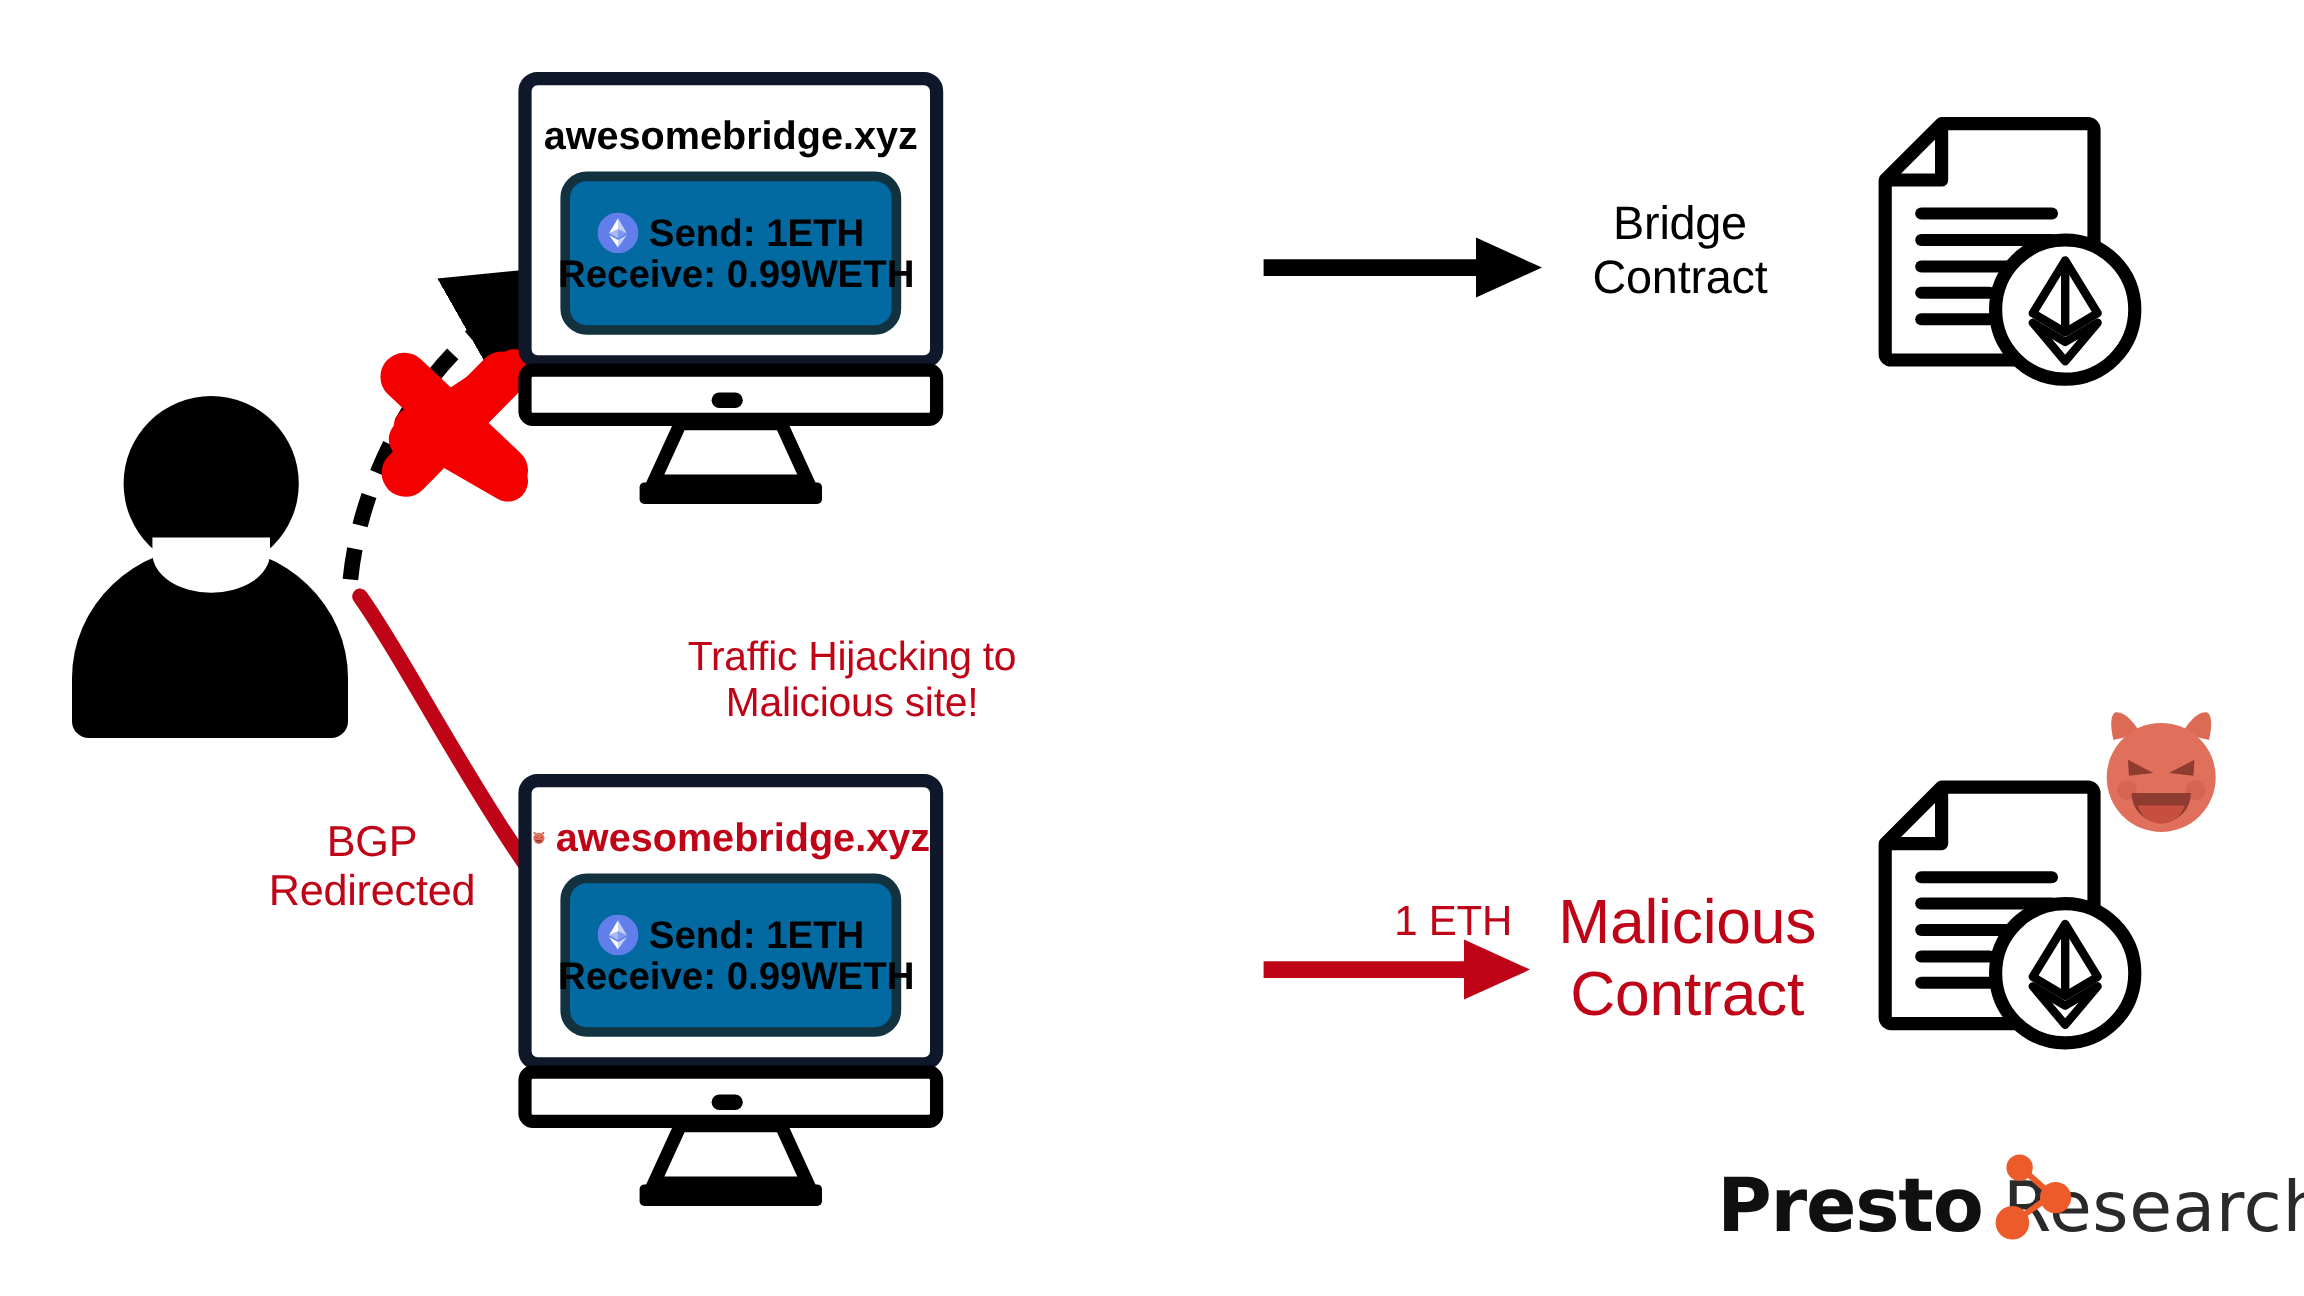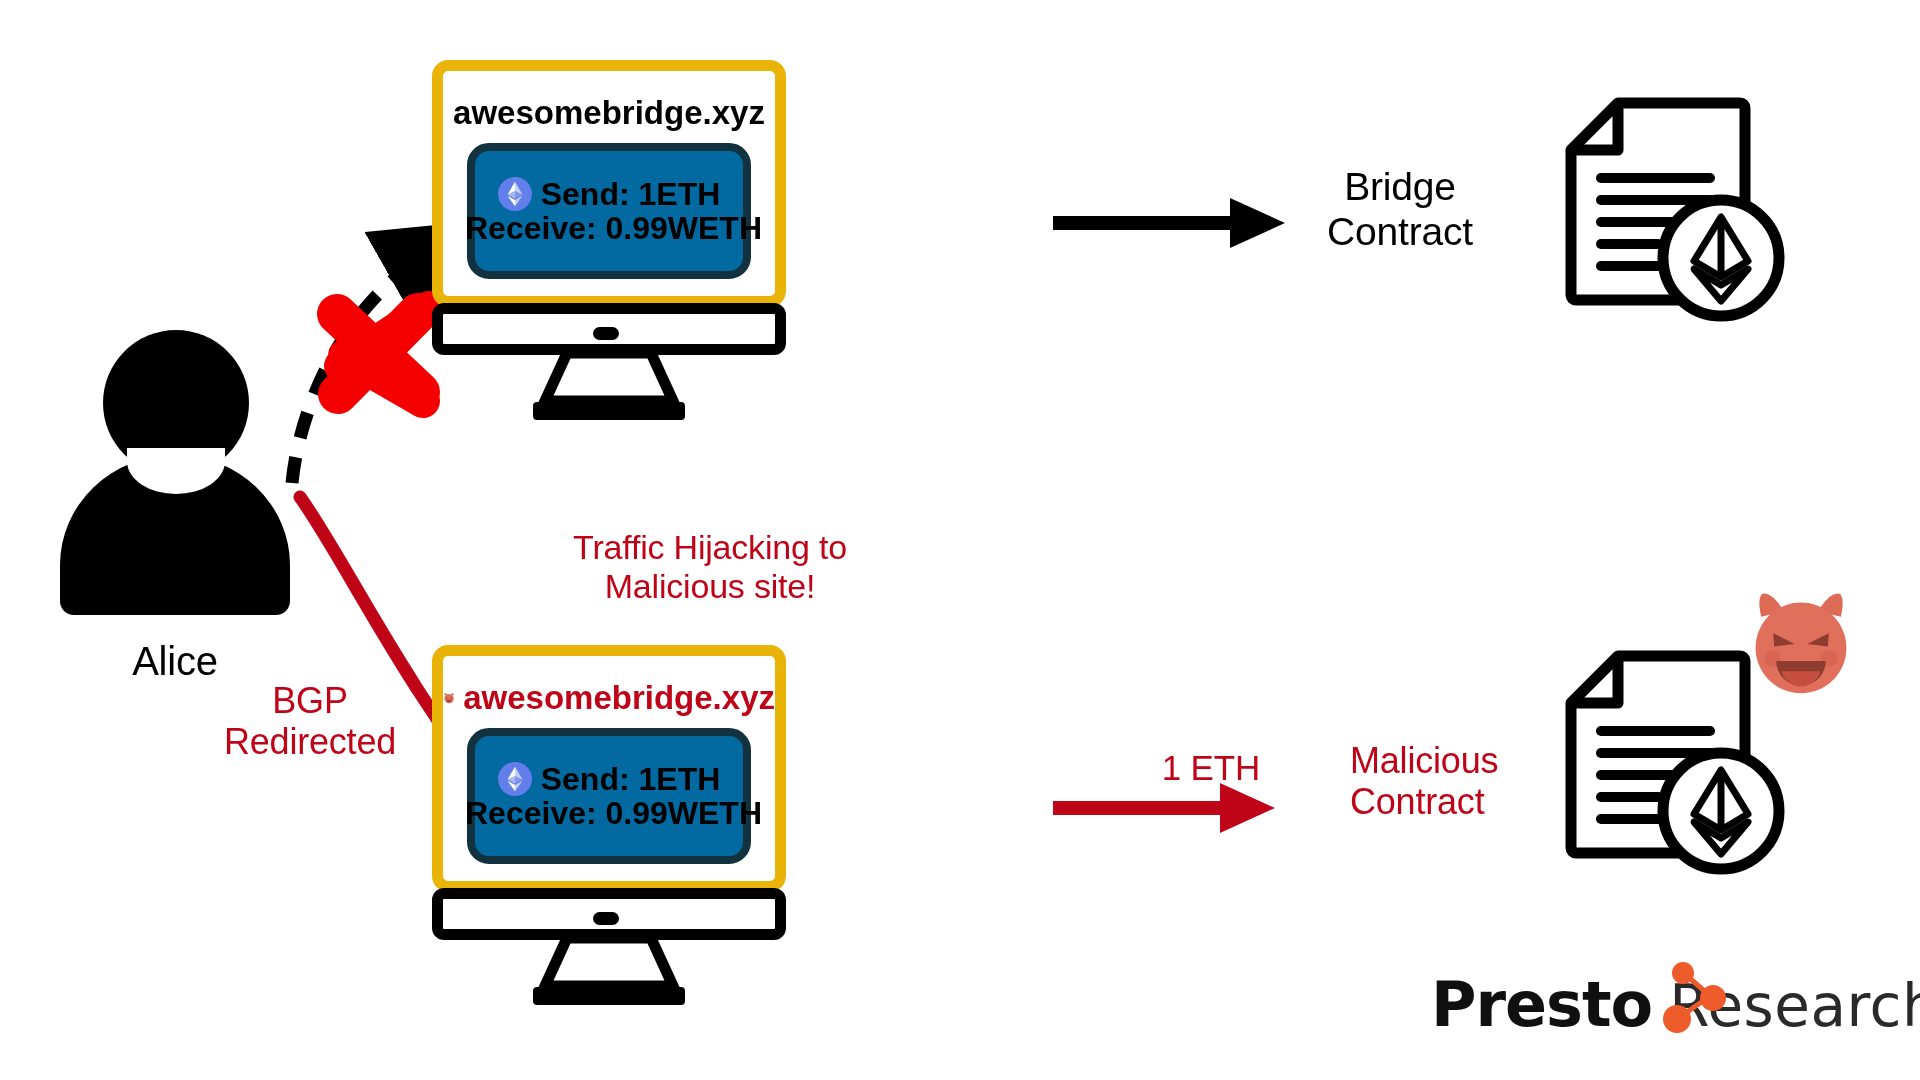--- a/index.html
+++ b/index.html
@@ -45,24 +45,24 @@
   
   #bridge-contract-label {
     left: 1290px; top: 165px;
     width: 220px;
     text-align: center;
     font-size: 39px;
     color: #000000;
   }
   
   #malicious-contract-label {
-    left: 1350px; top: 740px;
+    left: 1296px; top: 740px;
     width: 220px;
-    text-align: left;
-    font-size: 36px;
+    text-align: center;
+    font-size: 52px;
     color: #C00418;
   }
 
   
   #traffic-redirect-label {
     left: 460px; top: 528px;
     width: 500px;
     text-align: center;
     font-size: 34px;
     color: #C00418;
@@ -87,21 +87,21 @@
     margin-top: 33px;
   }
 
   
   .monitor { position: absolute; }
   .monitor-screen {
     position: absolute;
     left: 0; top: 0;
     width: 100%;
     box-sizing: border-box;
-    border: 11px solid #eab308;
+    border: 11px solid #0f172a;
     border-radius: 16px;
     background: #ffffff;
   }
   .monitor-sitename {
     position: absolute;
     left: 0;
     width: 100%;
     text-align: center;
     font-weight: bold;
     font-size: 33px;
@@ -257,21 +257,20 @@
     <div class="person-head" style="left:43px; top:0px; width:146px; height:146px;"></div>
     <div class="person-body" style="left:0px; top:125px; width:230px; height:160px;
                 border-top-left-radius:115px 110px;
                 border-top-right-radius:115px 110px;
                 border-bottom-left-radius:14px;
                 border-bottom-right-radius:14px;"></div>
 
     <div class="abs" style="left:67px; top:118px; width:98px; height:46px; background:#ffffff;
                 border-bottom-left-radius:60px 40px; border-bottom-right-radius:60px 40px;"></div>
   </div>
-  <div class="lbl" id="alice-label">Alice</div>
 
   <div class="monitor" style="left:432px; top:60px; width:354px; height:310px;">
 
     <div class="monitor-screen" style="height:247px;">
       <div class="monitor-sitename safe" style="top:21px; height:42px;">
         <span>awesomebridge.xyz</span>
       </div>
       <div class="tx-panel" style="left:24px; top:72px; right:24px; height:136px;">
         <div class="tx-row">
 

